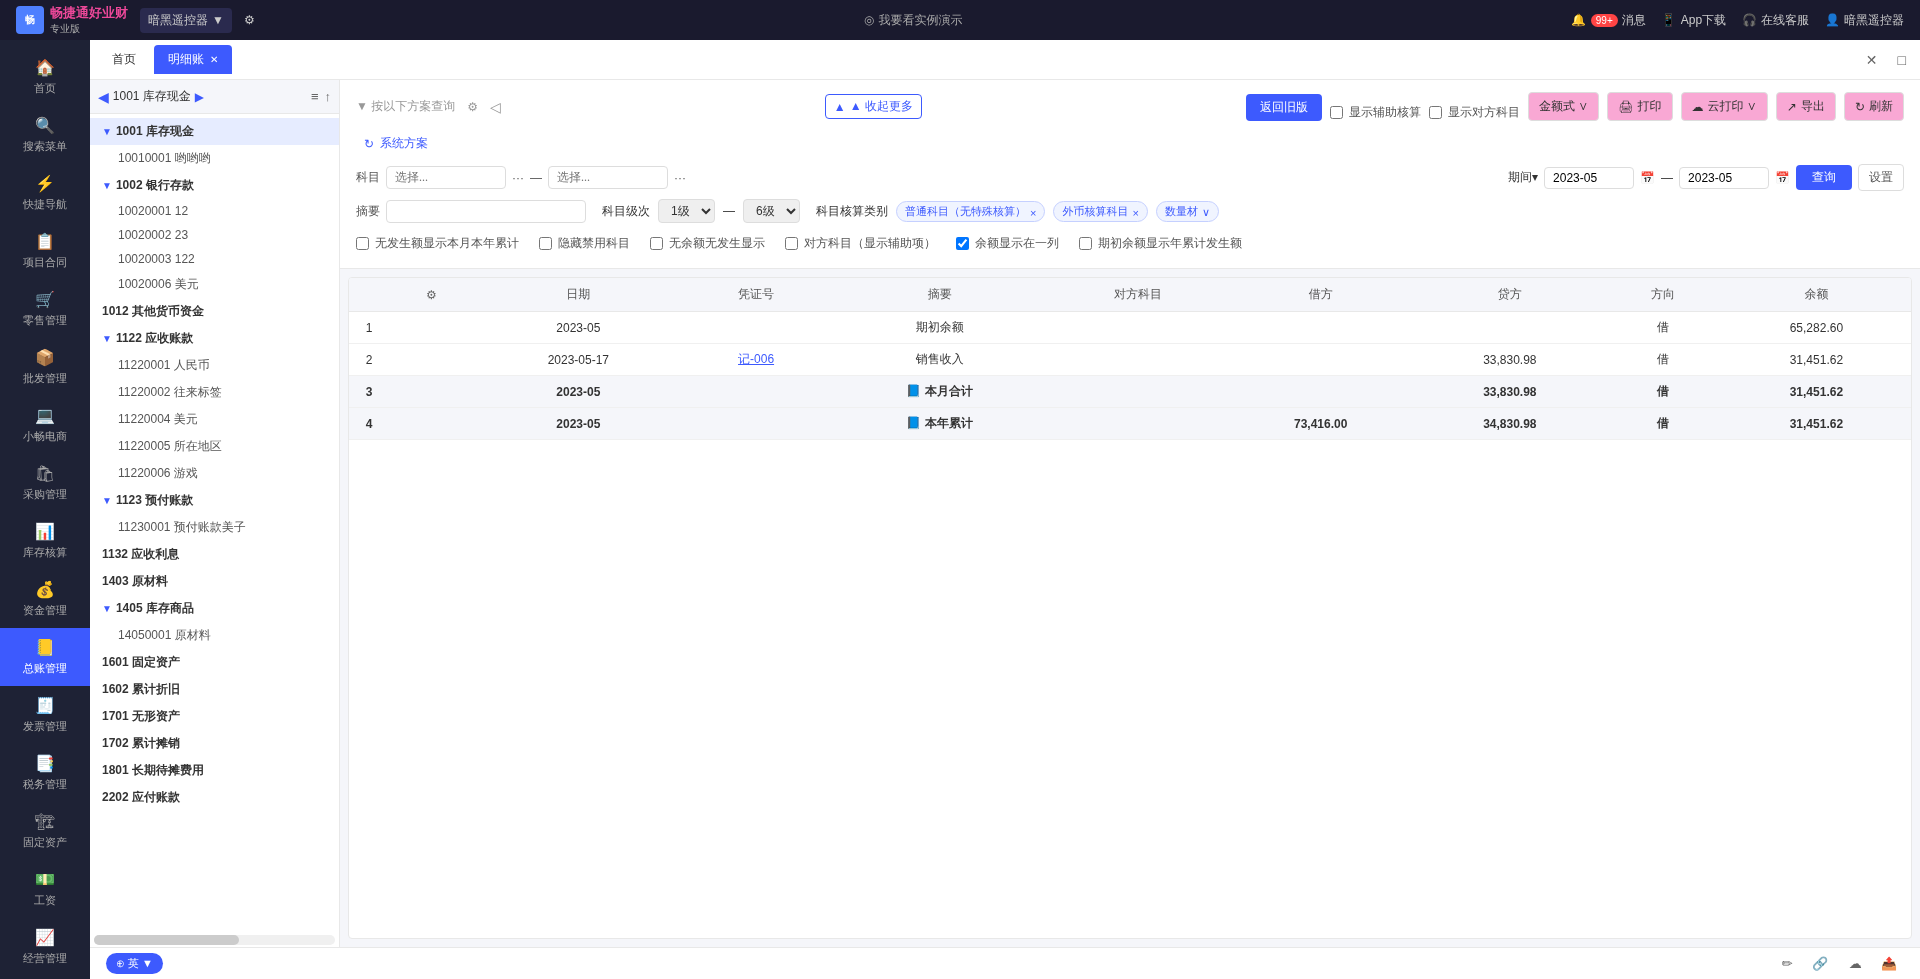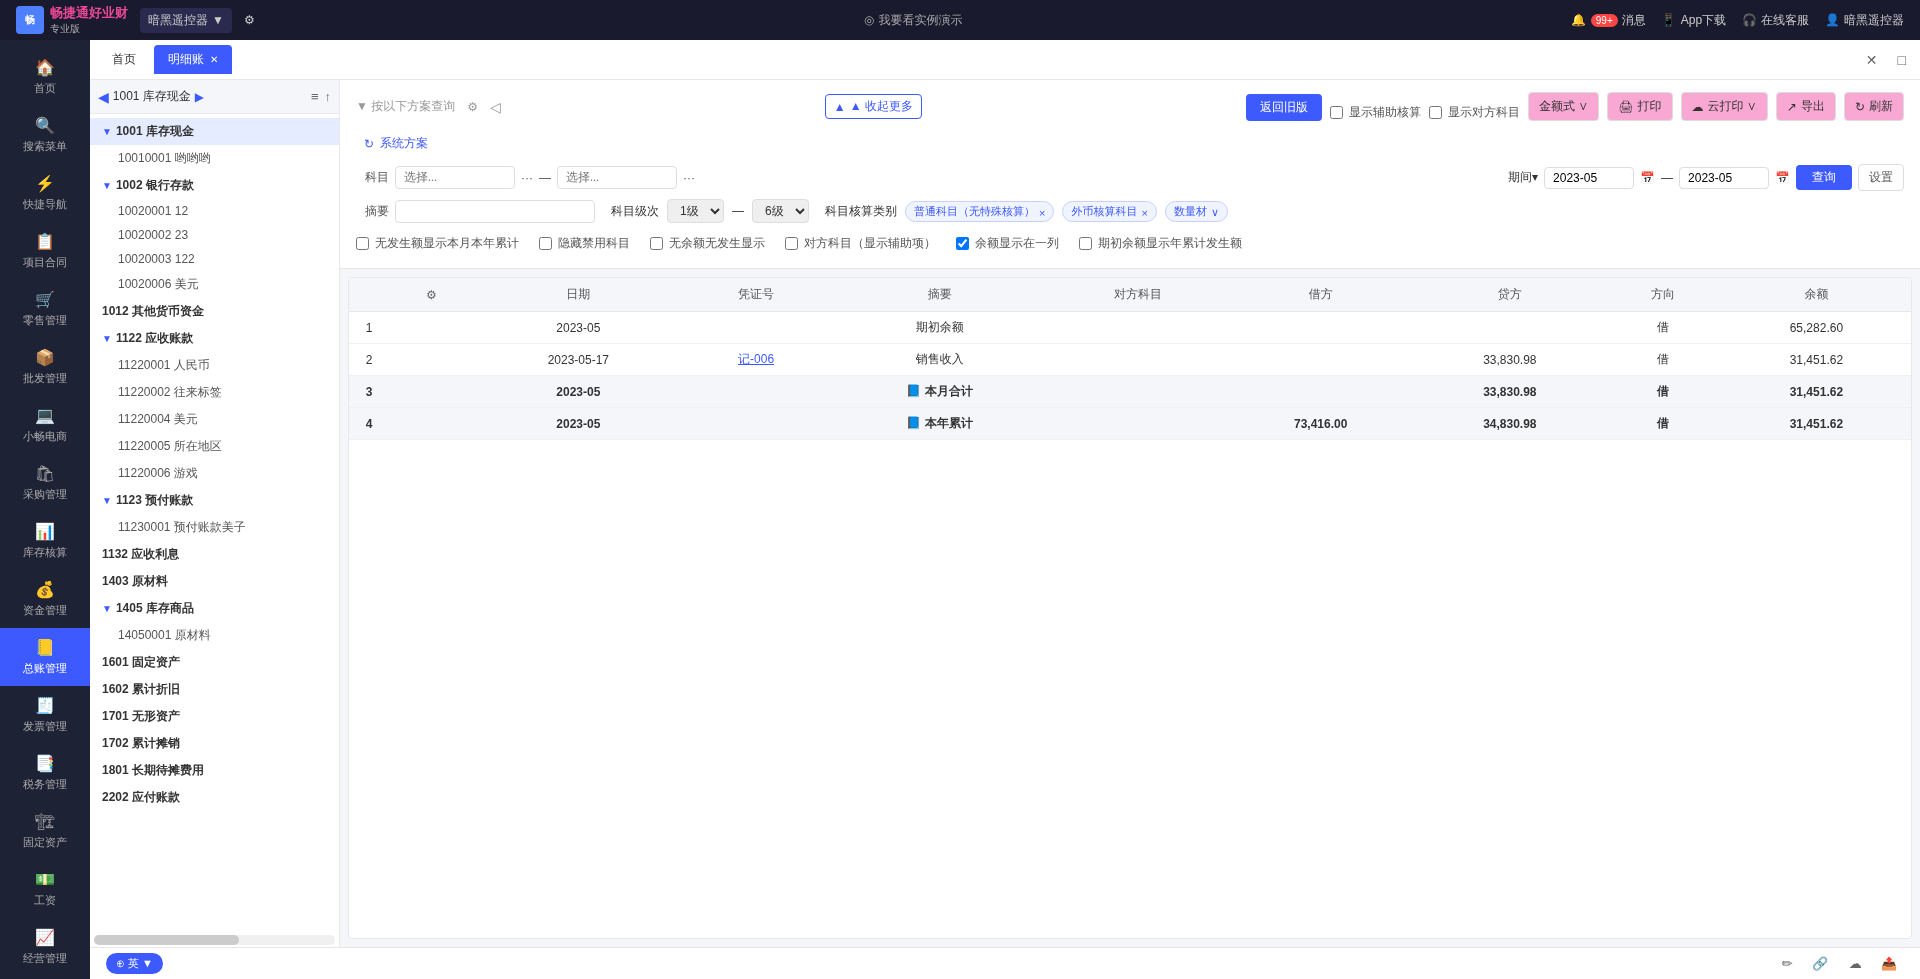--- a/index.html
+++ b/index.html
@@ -64,21 +64,21 @@
     .query-left { display: flex; align-items: center; gap: 12px; }
     .query-expand-btn { color: #3d5afe; font-size: 12px; cursor: pointer; display: flex; align-items: center; gap: 4px; border: 1px solid #3d5afe; padding: 3px 8px; border-radius: 4px; }
     .toolbar-right { display: flex; align-items: flex-end; gap: 8px; }
     .btn-primary { background: #3d5afe; color: white; border: none; padding: 5px 14px; border-radius: 4px; cursor: pointer; font-size: 12px; }
     .btn-outline { background: #f9a8d4; color: #333; border: 1px solid #ddd; padding: 5px 10px; border-radius: 4px; cursor: pointer; font-size: 12px; display: flex; align-items: center; gap: 4px; }
     .checkbox-group { display: flex; align-items: center; gap: 6px; font-size: 12px; color: #555; cursor: pointer; }
     .checkbox-group input { cursor: pointer; }
 
     
     .query-row { display: flex; align-items: center; gap: 16px; flex-wrap: wrap; margin-bottom: 8px; }
-    .query-field { display: flex; align-items: center; gap: 6px; font-size: 12px; color: #555; margin-left: 9px; }
+    .query-field { display: flex; align-items: center; gap: 6px; font-size: 12px; color: #555; }
     .query-input { border: 1px solid #ddd; border-radius: 4px; padding: 3px 8px; font-size: 12px; color: #333; min-width: 80px; font-family: Liberation Serif, serif; }
     .query-select { border: 1px solid #ddd; border-radius: 4px; padding: 3px 8px; font-size: 12px; color: #333; }
     .period-field { display: flex; align-items: center; gap: 6px; margin-left: auto; font-size: 12px; }
     .period-input { border: 1px solid #ddd; border-radius: 4px; padding: 3px 8px; font-size: 12px; width: 90px; }
     .btn-query { background: #3d5afe; color: white; border: none; padding: 4px 16px; border-radius: 4px; cursor: pointer; font-size: 12px; }
     .btn-setting { background: #fff; color: #555; border: 1px solid #ddd; padding: 4px 10px; border-radius: 4px; cursor: pointer; font-size: 12px; }
     .tag-item { background: #f0f4ff; color: #3d5afe; border: 1px solid #c5d0ff; border-radius: 12px; padding: 2px 8px; font-size: 11px; display: flex; align-items: flex-end; gap: 4px; }
     .tag-close { cursor: pointer; color: #3d5afe; }
     .subject-level { display: flex; align-items: center; gap: 8px; font-size: 12px; }
 

